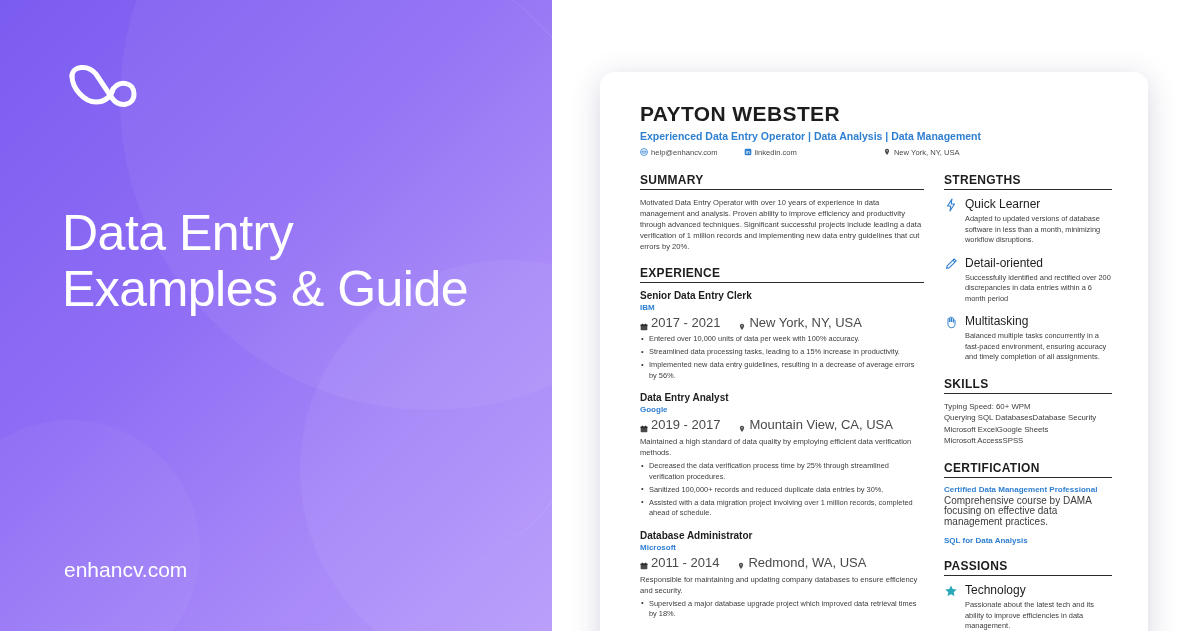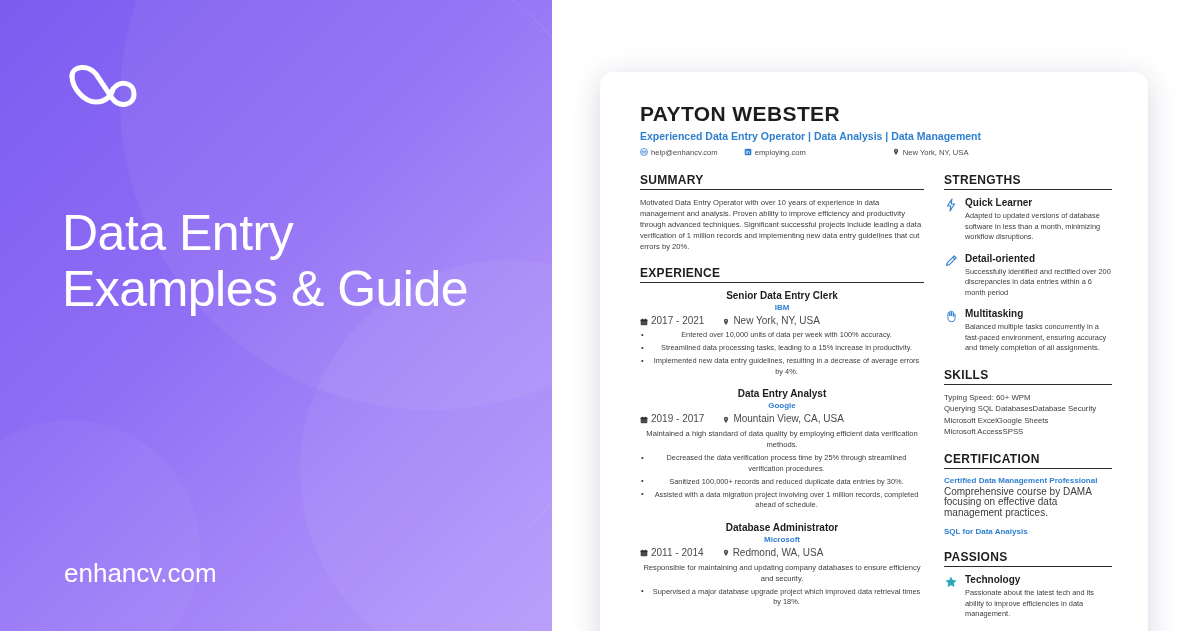--- a/index.html
+++ b/index.html
@@ -63,21 +63,21 @@
     line-height: 56px;
     font-weight: 400;
     letter-spacing: -0.5px;
   }
   .promo-title span { display: block; }
 
   .promo-site {
     position: absolute;
     left: 64px; top: 558px;
     color: #ffffff;
-    font-size: 26px;
+    font-size: 21px;
     font-weight: 400;
   }
 
   
   .resume-card {
     position: absolute;
     left: 600px; top: 72px;
     width: 548px;
     height: 600px;
     background: #ffffff;
@@ -128,37 +128,37 @@
     margin-bottom: 7px;
   }
   .sec + .sec { margin-top: 14px; }
 
   .body-text {
     font-size: 7.6px;
     line-height: 11px;
     color: #3c3c3c;
   }
 
-  .job { margin-bottom: 11px; text-align: center; }
+  .job { margin-bottom: 11px; }
   .job-title {
     font-size: 10px;
     font-weight: bold;
     color: #1d1d1d;
     margin-bottom: 2px;
   }
   .job-company {
     font-size: 8px;
     font-weight: bold;
     color: #2f7fd1;
     margin-bottom: 3px;
   }
   .job-meta {
     display: flex;
     align-items: center;
-    font-size: 10px;
+    font-size: 13px;
     color: #4a4a4a;
     margin-bottom: 4px;
   }
   .job-meta .m2 { margin-left: 18px; }
   .job-meta .ci { margin-right: 3px; }
 
   ul.bullets { list-style: none; margin-top: 3px; }
   ul.bullets li {
     position: relative;
     padding-left: 9px;
@@ -175,22 +175,22 @@
   }
 
   
   .strength { display: flex; gap: 7px; margin-bottom: 10px; }
   .st-icon {
     width: 14px; height: 14px;
     flex: 0 0 14px;
     margin-top: 1px;
   }
   .st-name {
-    font-size: 10px;
-    font-weight: bold;
+    font-size: 12px;
+    font-weight: normal;
     color: #1d1d1d;
     margin-bottom: 3px;
   }
   .st-desc {
     font-size: 7.4px;
     line-height: 10.5px;
     color: #3c3c3c;
   }
 
   .skills-list { font-size: 7.8px; line-height: 11.5px; color: #3c3c3c; }
@@ -250,21 +250,21 @@
       </span>
       <span>help@enhancv.com</span>
     </div>
     <div class="r-contact">
       <span class="ci">
         <svg viewBox="0 0 12 12" width="8" height="8">
             <rect x="1" y="1" width="10" height="10" rx="2" fill="#2f7fd1"></rect>
             <path d="M3.4 4.8v4M3.4 3.3v0.6M5.4 8.8v-4M5.4 6.2c0-1.4 3-1.4 3 0v2.6" fill="none" stroke="#fff" stroke-width="1"></path>
           </svg>
       </span>
-      <span>employing.com</span>
+      <span>linkedin.com</span>
     </div>
     <div class="r-contact far">
       <span class="ci">
         <svg viewBox="0 0 12 12" width="8" height="8">
             <path d="M6 1.2c-1.8 0-3.2 1.4-3.2 3.1 0 2.3 3.2 6.4 3.2 6.4s3.2-4.1 3.2-6.4C9.2 2.6 7.8 1.2 6 1.2z" fill="#4a4a4a"></path>
             <circle cx="6" cy="4.3" r="1.1" fill="#fff"></circle>
           </svg>
       </span>
       <span>New York, NY, USA</span>
     </div>
@@ -299,21 +299,21 @@
               <svg viewBox="0 0 12 12" width="8" height="8">
                   <path d="M6 1.2c-1.8 0-3.2 1.4-3.2 3.1 0 2.3 3.2 6.4 3.2 6.4s3.2-4.1 3.2-6.4C9.2 2.6 7.8 1.2 6 1.2z" fill="#4a4a4a"></path>
                   <circle cx="6" cy="4.3" r="1.1" fill="#fff"></circle>
                 </svg>
             </span>
             <span>New York, NY, USA</span>
           </div>
           <ul class="bullets">
             <li>Entered over 10,000 units of data per week with 100% accuracy.</li>
             <li>Streamlined data processing tasks, leading to a 15% increase in productivity.</li>
-            <li>Implemented new data entry guidelines, resulting in a decrease of average errors by 4%.</li>
+            <li>Implemented new data entry guidelines, resulting in a decrease of average errors by 56%.</li>
           </ul>
         </div>
 
         <div class="job">
           <div class="job-title">Data Entry Analyst</div>
           <div class="job-company">Google</div>
           <div class="job-meta">
             <span class="ci">
               <svg viewBox="0 0 12 12" width="8" height="8">
                   <rect x="1" y="2.3" width="10" height="8.5" rx="1" fill="#4a4a4a"></rect>

